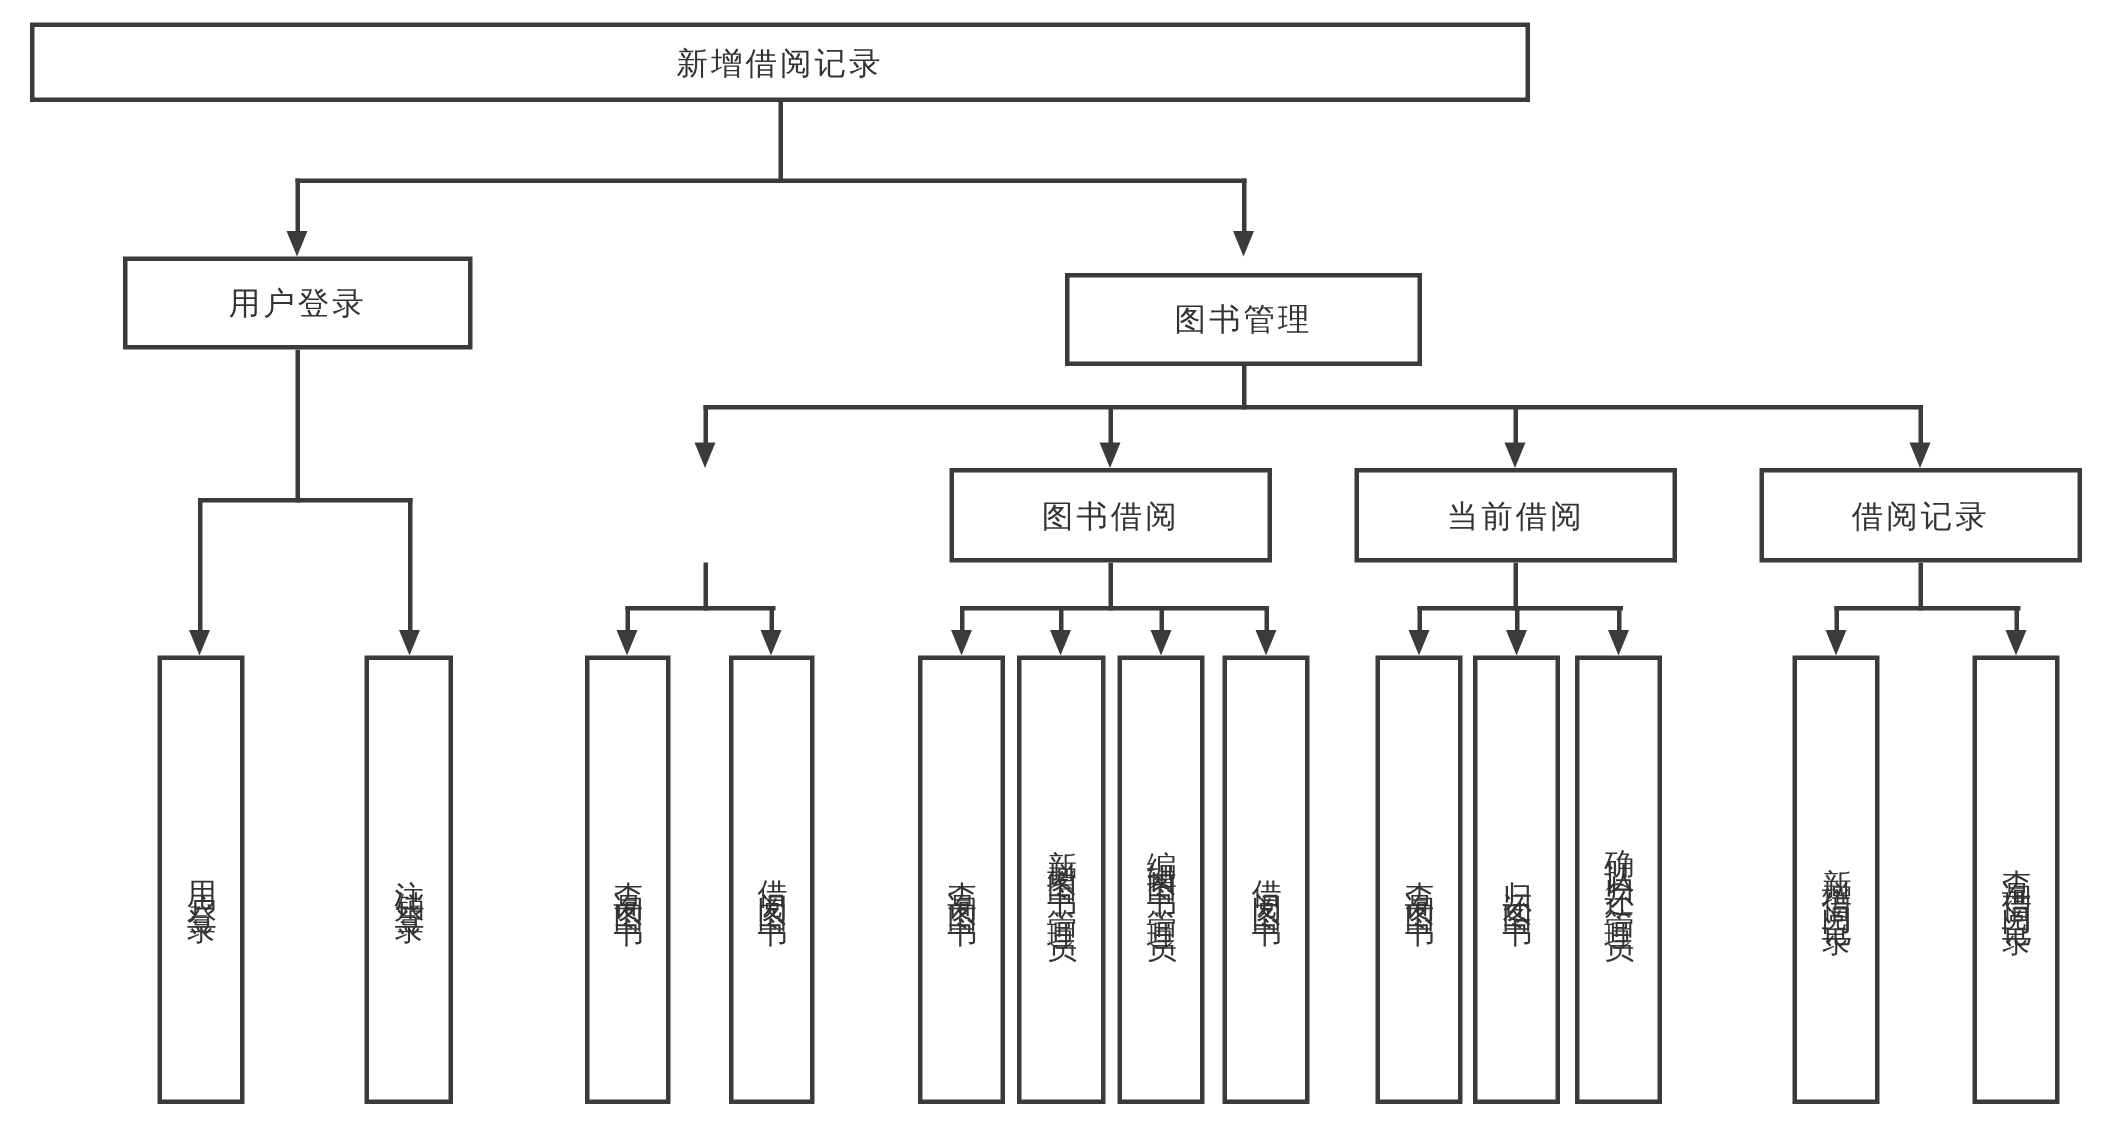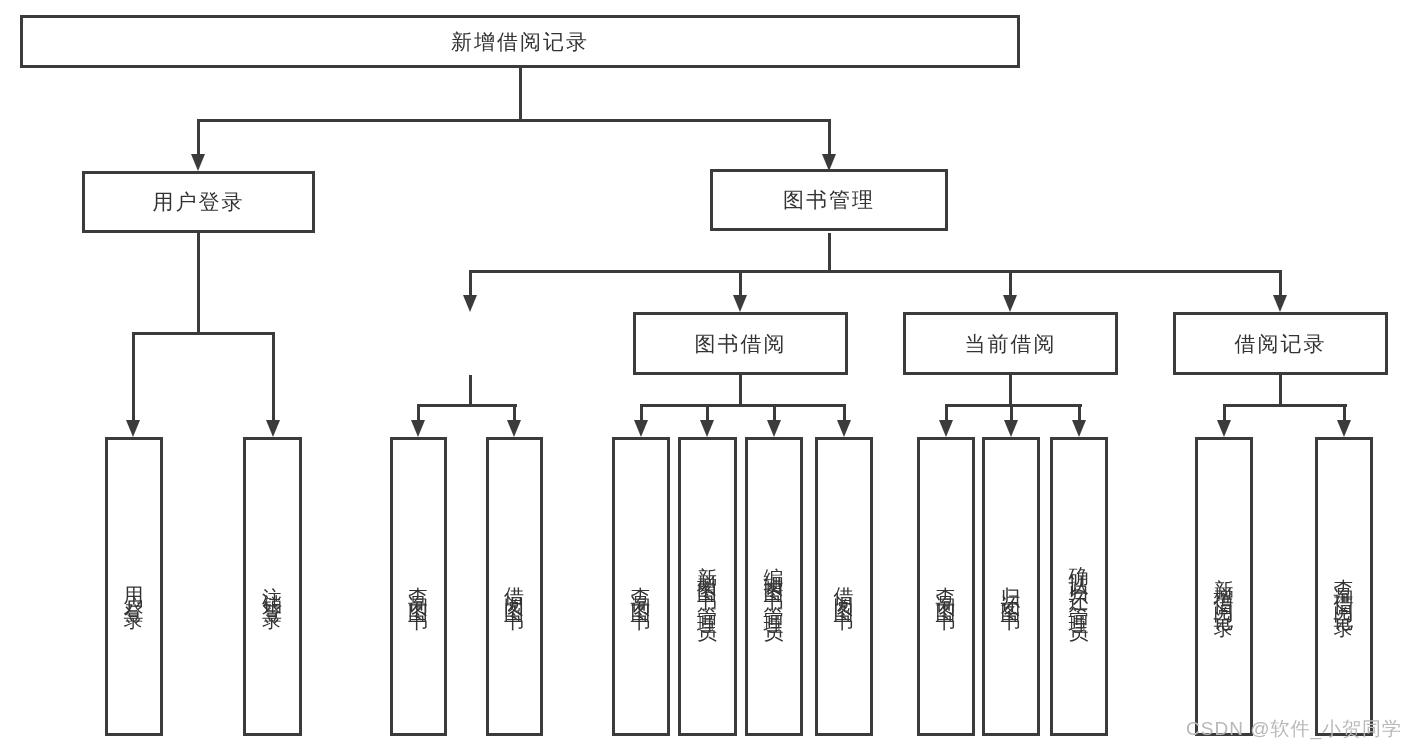--- a/index.html
+++ b/index.html
@@ -34,21 +34,21 @@
   }
 </style>
 </head>
 <body>
 
 <div id="stage">
 
   <div class="hbox" style="left:20px;top:15px;width:1000px;height:53px">新增借阅记录</div>
 
   <div class="hbox" style="left:82px;top:171px;width:233px;height:62px">用户登录</div>
-  <div class="hbox" style="left:710px;top:169px;width:238px;height:62px">图书管理</div>
+  <div class="hbox" style="left:710px;top:182px;width:238px;height:62px">图书管理</div>
 
   <div class="hbox" style="left:633px;top:312px;width:215px;height:63px">图书借阅</div>
   <div class="hbox" style="left:903px;top:312px;width:215px;height:63px">当前借阅</div>
   <div class="hbox" style="left:1173px;top:312px;width:215px;height:63px">借阅记录</div>
 
   <div class="leaf" style="left:105px;width:58px">
     <span>用户登录</span>
     </div>
   <div class="leaf" style="left:243px;width:59px">
     <span>注销登录</span>
@@ -143,15 +143,14 @@
   <div class="vl" style="left:1078px;top:404px;height:18px"></div>
   <div class="ar" style="left:1072px;top:420px"></div>
 
   <div class="vl" style="left:1279px;top:375px;height:32px"></div>
   <div class="hl" style="left:1223px;top:404px;width:124px"></div>
   <div class="vl" style="left:1223px;top:404px;height:18px"></div>
   <div class="ar" style="left:1217px;top:420px"></div>
   <div class="vl" style="left:1343px;top:404px;height:18px"></div>
   <div class="ar" style="left:1337px;top:420px"></div>
 
-  <div class="watermark">CSDN @软件_小贺同学</div>
 
 </div>
 
 </body></html>

